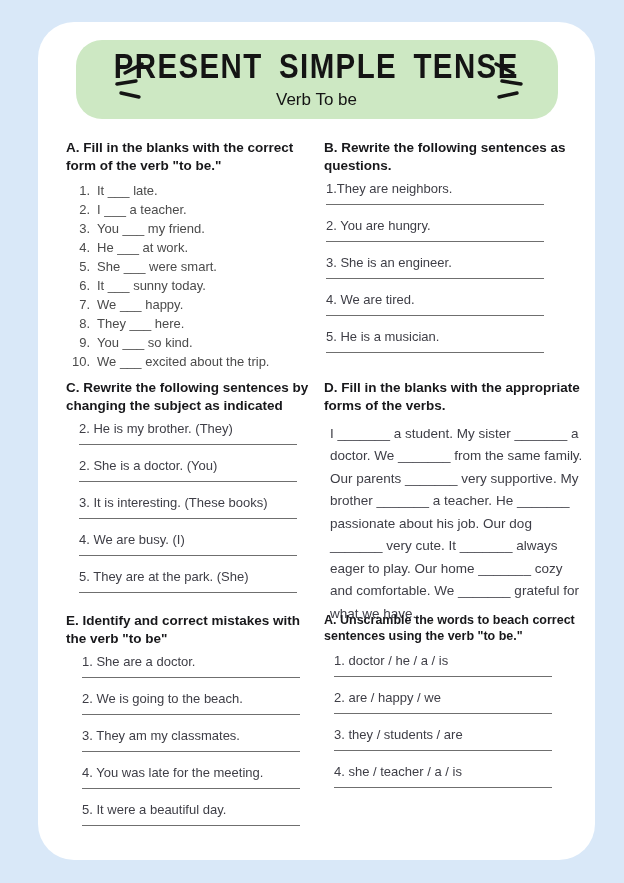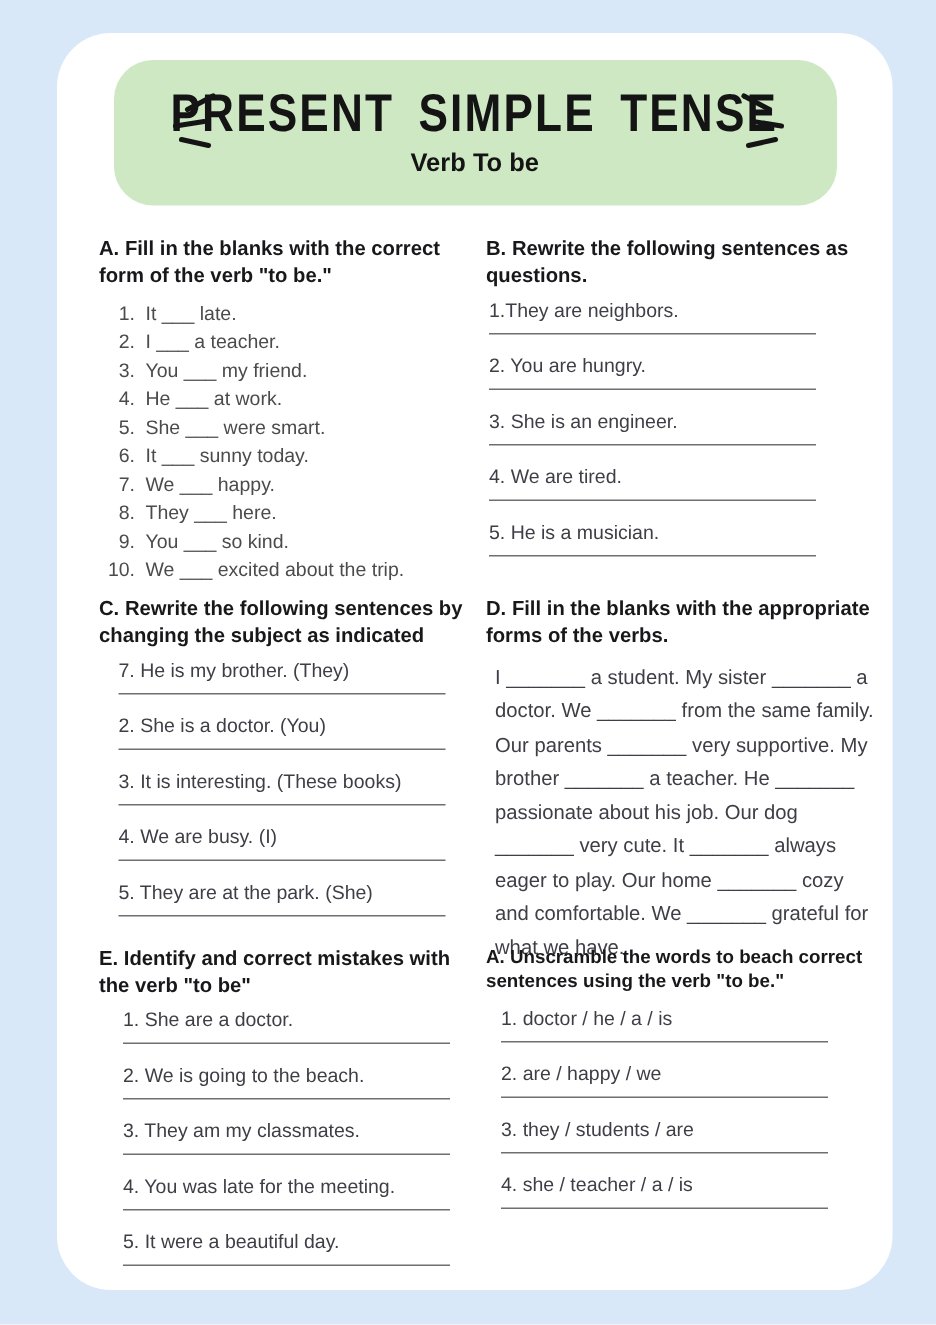--- a/index.html
+++ b/index.html
@@ -11,29 +11,29 @@
   body{
     width:624px;height:883px;position:relative;
     background:var(--background);
     font-family:"Liberation Sans", sans-serif;
   }
   .card{
     position:absolute;left:38px;top:22px;width:557px;height:838px;
     background:var(--card);border-radius:36px;overflow:hidden;
   }
   .banner{
-    position:relative;margin:18px auto 0;width:482px;height:97px;
+    position:relative;margin:18px auto 0;width:482px;height:79px;
     background:var(--banner);border-radius:26px;
     display:flex;flex-direction:column;align-items:center;justify-content:center;
   }
   .banner-title{
     font-size:31px;font-weight:800;color:#141414;white-space:nowrap;
     letter-spacing:1.5px;word-spacing:7px;transform:scale(0.95,1.14);
   }
-  .banner-subtitle{font-size:17px;font-weight:700;color:#141414;margin-top:5px;}
+  .banner-subtitle{font-size:17px;font-weight:400;color:#141414;margin-top:5px;}
   .sparkle{position:absolute;top:18px;}
   .sparkle.left{left:36px;}
   .sparkle.right{right:32px;}
 
   .content{
     display:grid;grid-template-columns:252px 265px;column-gap:6px;
     grid-template-rows:240px 233px auto;
     padding:20px 0 0 28px;
   }
   .sec-title{
@@ -158,21 +158,21 @@
             <div class="q-text">5. He is a musician.</div>
             <div class="answer-line"></div>
           </div>
       </div>
     </div>
 
     <div class="section">
       <h3 class="sec-title">C. Rewrite the following sentences by changing the subject as indicated</h3>
       <div class="q-list ind-c">
         <div class="q-item">
-            <div class="q-text">7. He is my brother. (They)</div>
+            <div class="q-text">2. He is my brother. (They)</div>
             <div class="answer-line"></div>
           </div>
         <div class="q-item">
             <div class="q-text">2. She is a doctor. (You)</div>
             <div class="answer-line"></div>
           </div>
         <div class="q-item">
             <div class="q-text">3. It is interesting. (These books)</div>
             <div class="answer-line"></div>
           </div>

